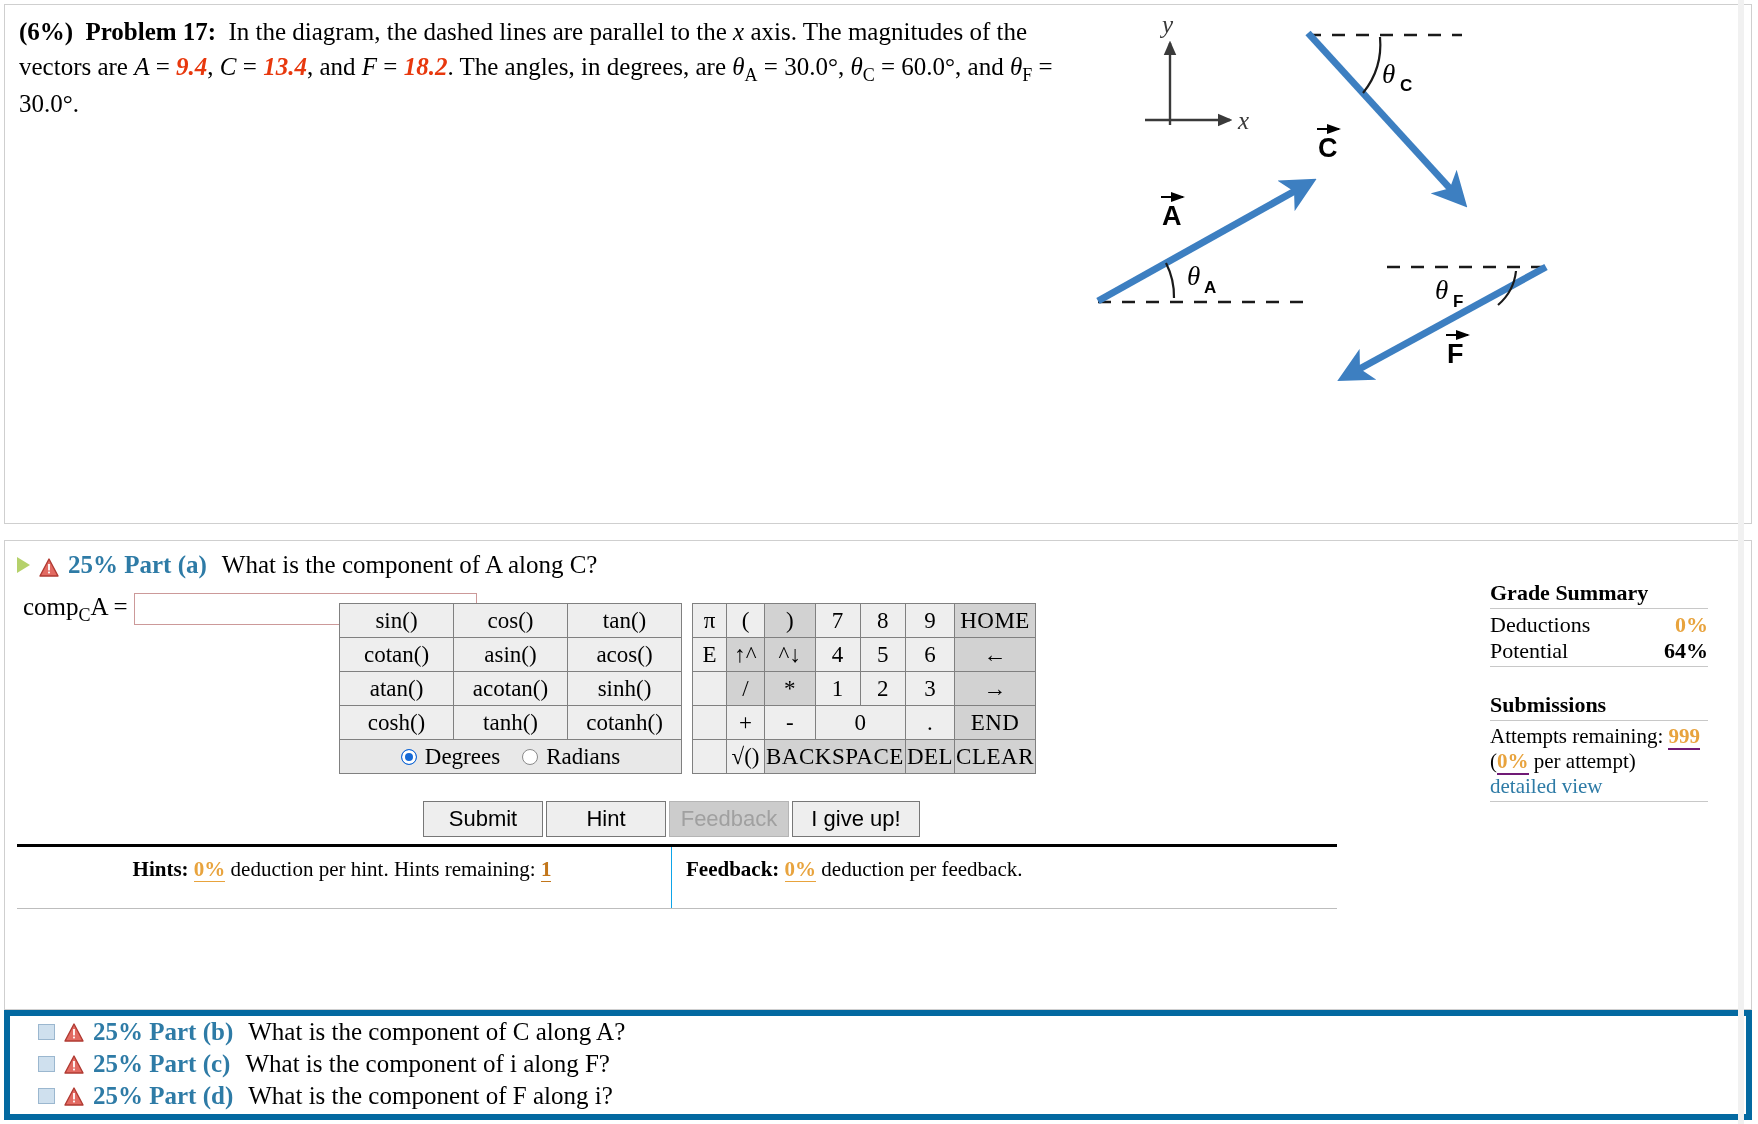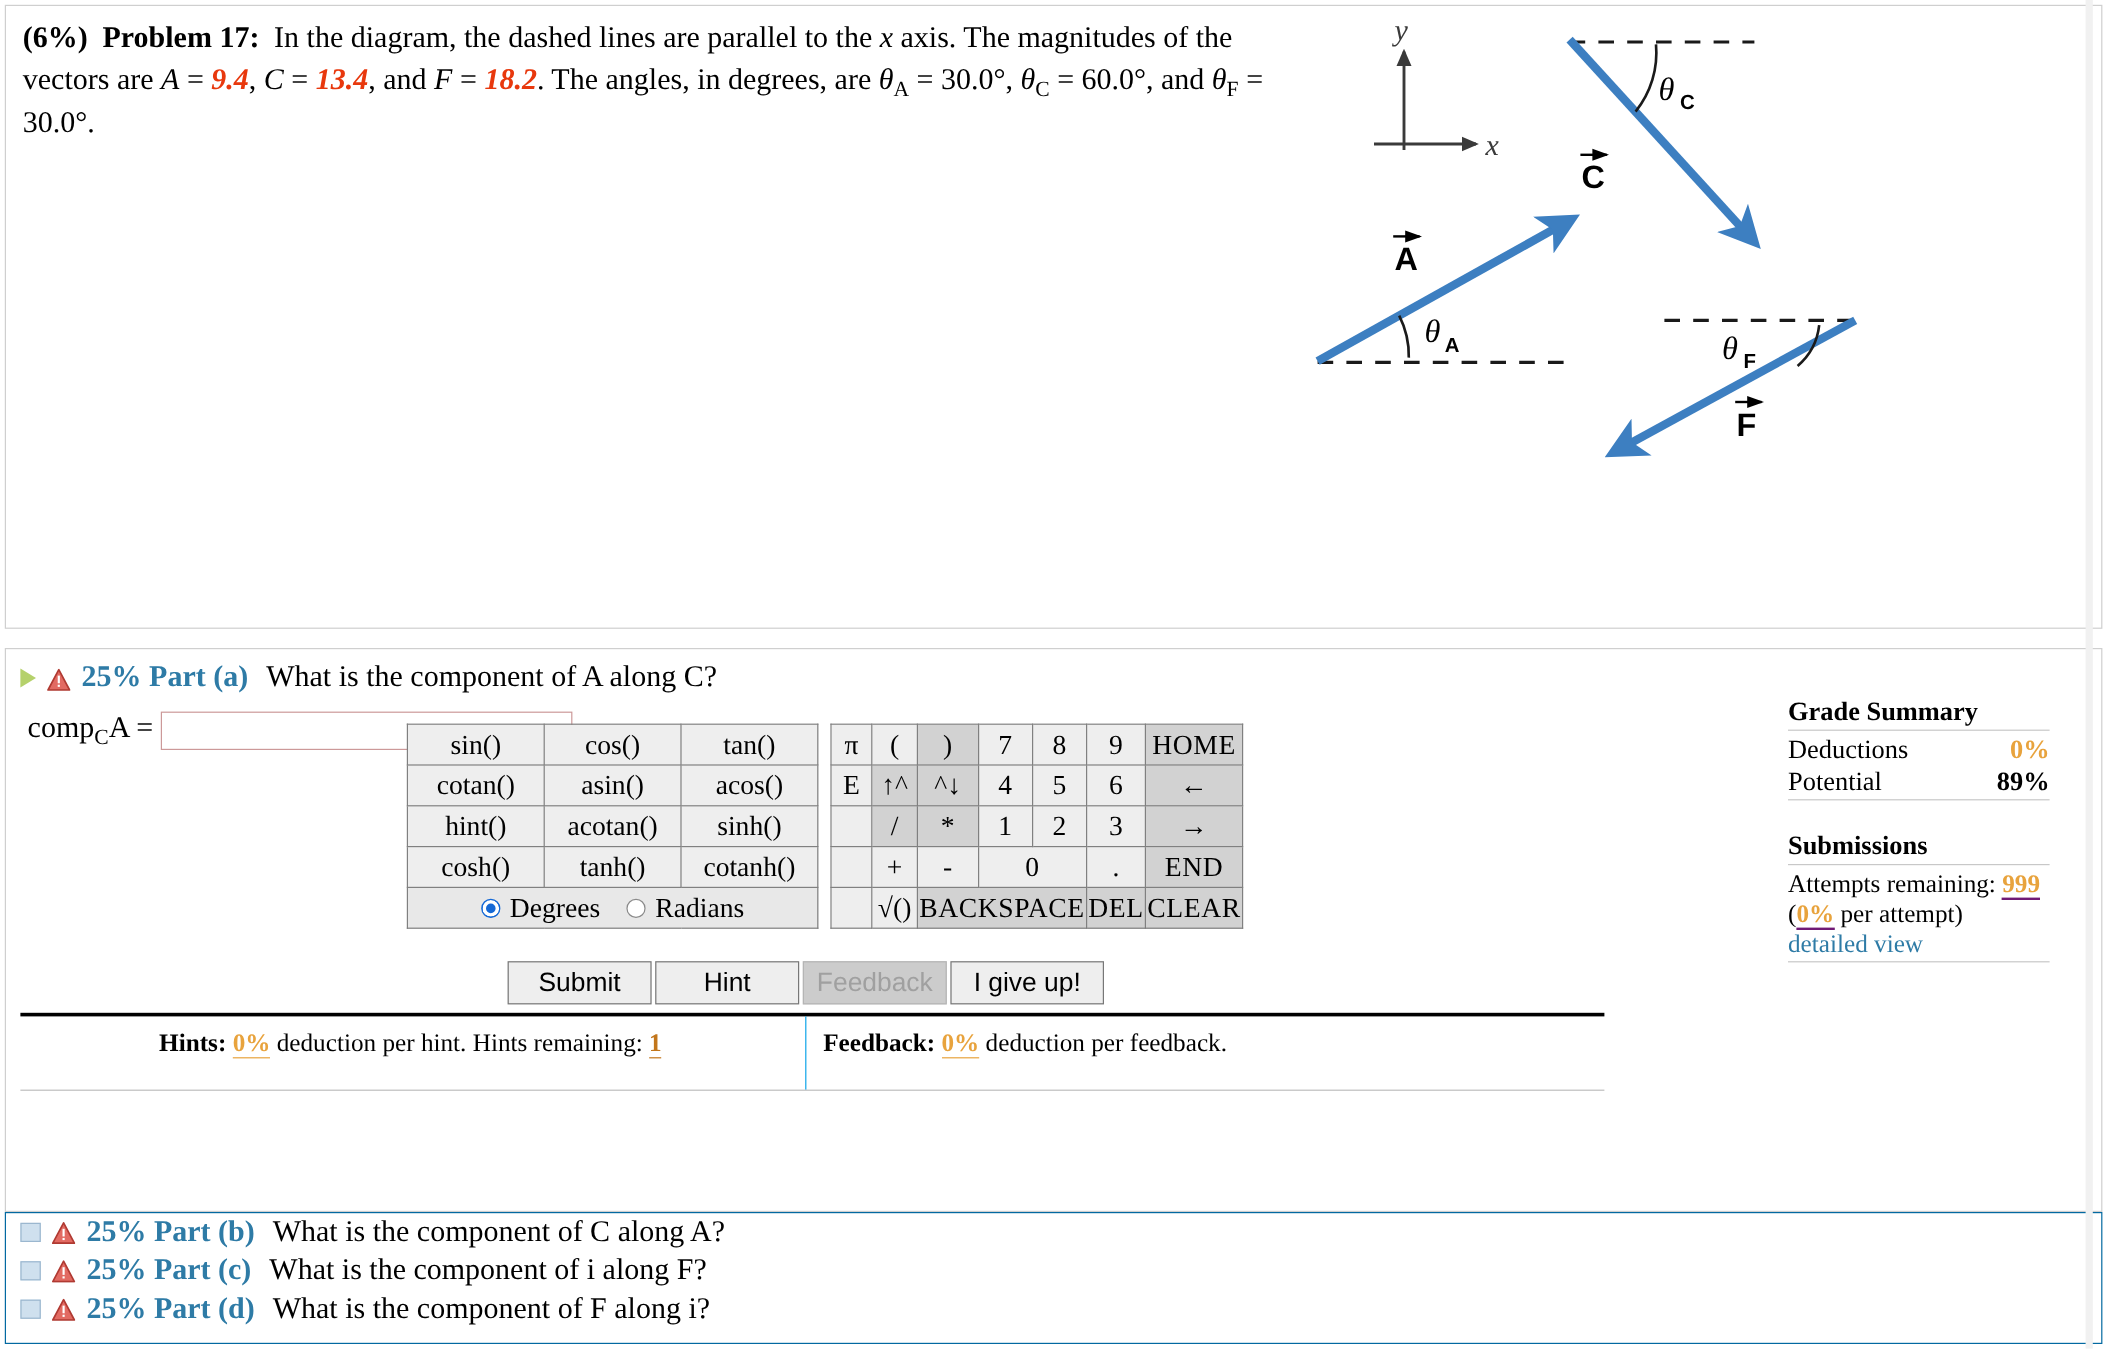--- a/index.html
+++ b/index.html
@@ -121,21 +121,21 @@
   .g-orange { color: #e8a33d; font-weight: bold; }
   .g-bold { font-weight: bold; }
   .g-gap { height: 22px; }
   .g-link { color: #2e7ba6; font-size: 21px; cursor: pointer; }
   .g-att { font-size: 21px; color:#000; }
   .num-underline { border-bottom:2px solid #701a75; }
 
   
   .parts-panel {
     position: absolute; left: 4px; top: 1010px; width: 1748px; height: 110px;
-    border: 1px solid #0369a1; background:#fff;
+    border: 6px solid #0369a1; background:#fff;padding-left:16px;
   }
   .part-line {
     display: flex; align-items: center; gap: 9px;
     padding: 2px 0 2px 12px;
   }
   .chk-box {
     width: 17px; height: 16px; border: 1px solid #9bb7cf; background: #cfe0ee;
     display:inline-block;
   }
   .scroll-r { position:absolute; right:0; top:0; width: 6px; height:1124px; background:#f1f1f1; }
@@ -238,21 +238,21 @@
           <td>sin()</td>
           <td>cos()</td>
           <td>tan()</td>
         </tr>
         <tr>
           <td>cotan()</td>
           <td>asin()</td>
           <td>acos()</td>
         </tr>
         <tr>
-          <td>hint()</td>
+          <td>atan()</td>
           <td>acotan()</td>
           <td>sinh()</td>
         </tr>
         <tr>
           <td>cosh()</td>
           <td>tanh()</td>
           <td>cotanh()</td>
         </tr>
         <tr>
           <td class="deg-cell" colspan="3">
@@ -344,21 +344,21 @@
 
   <div class="grade">
     <div class="g-title">Grade Summary</div>
     <div class="g-rule"></div>
     <div class="g-row">
       <span>Deductions</span>
       <span class="g-orange">0%</span>
     </div>
     <div class="g-row">
       <span>Potential</span>
-      <span class="g-bold">89%</span>
+      <span class="g-bold">64%</span>
     </div>
     <div class="g-rule"></div>
     <div class="g-gap"></div>
     <div class="g-title">Submissions</div>
     <div class="g-rule"></div>
     <div class="g-att">
       <span>Attempts remaining:</span>
       <span class="g-orange num-underline">999</span>
     </div>
     <div class="g-att">

